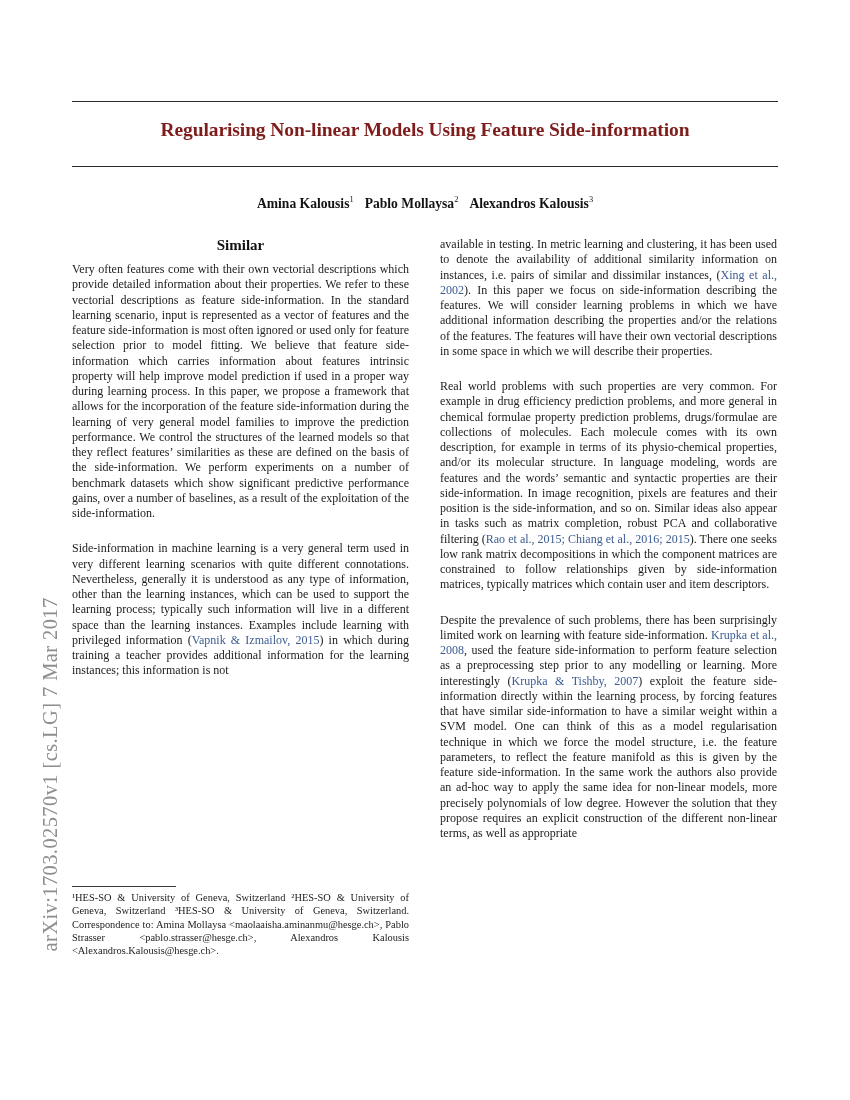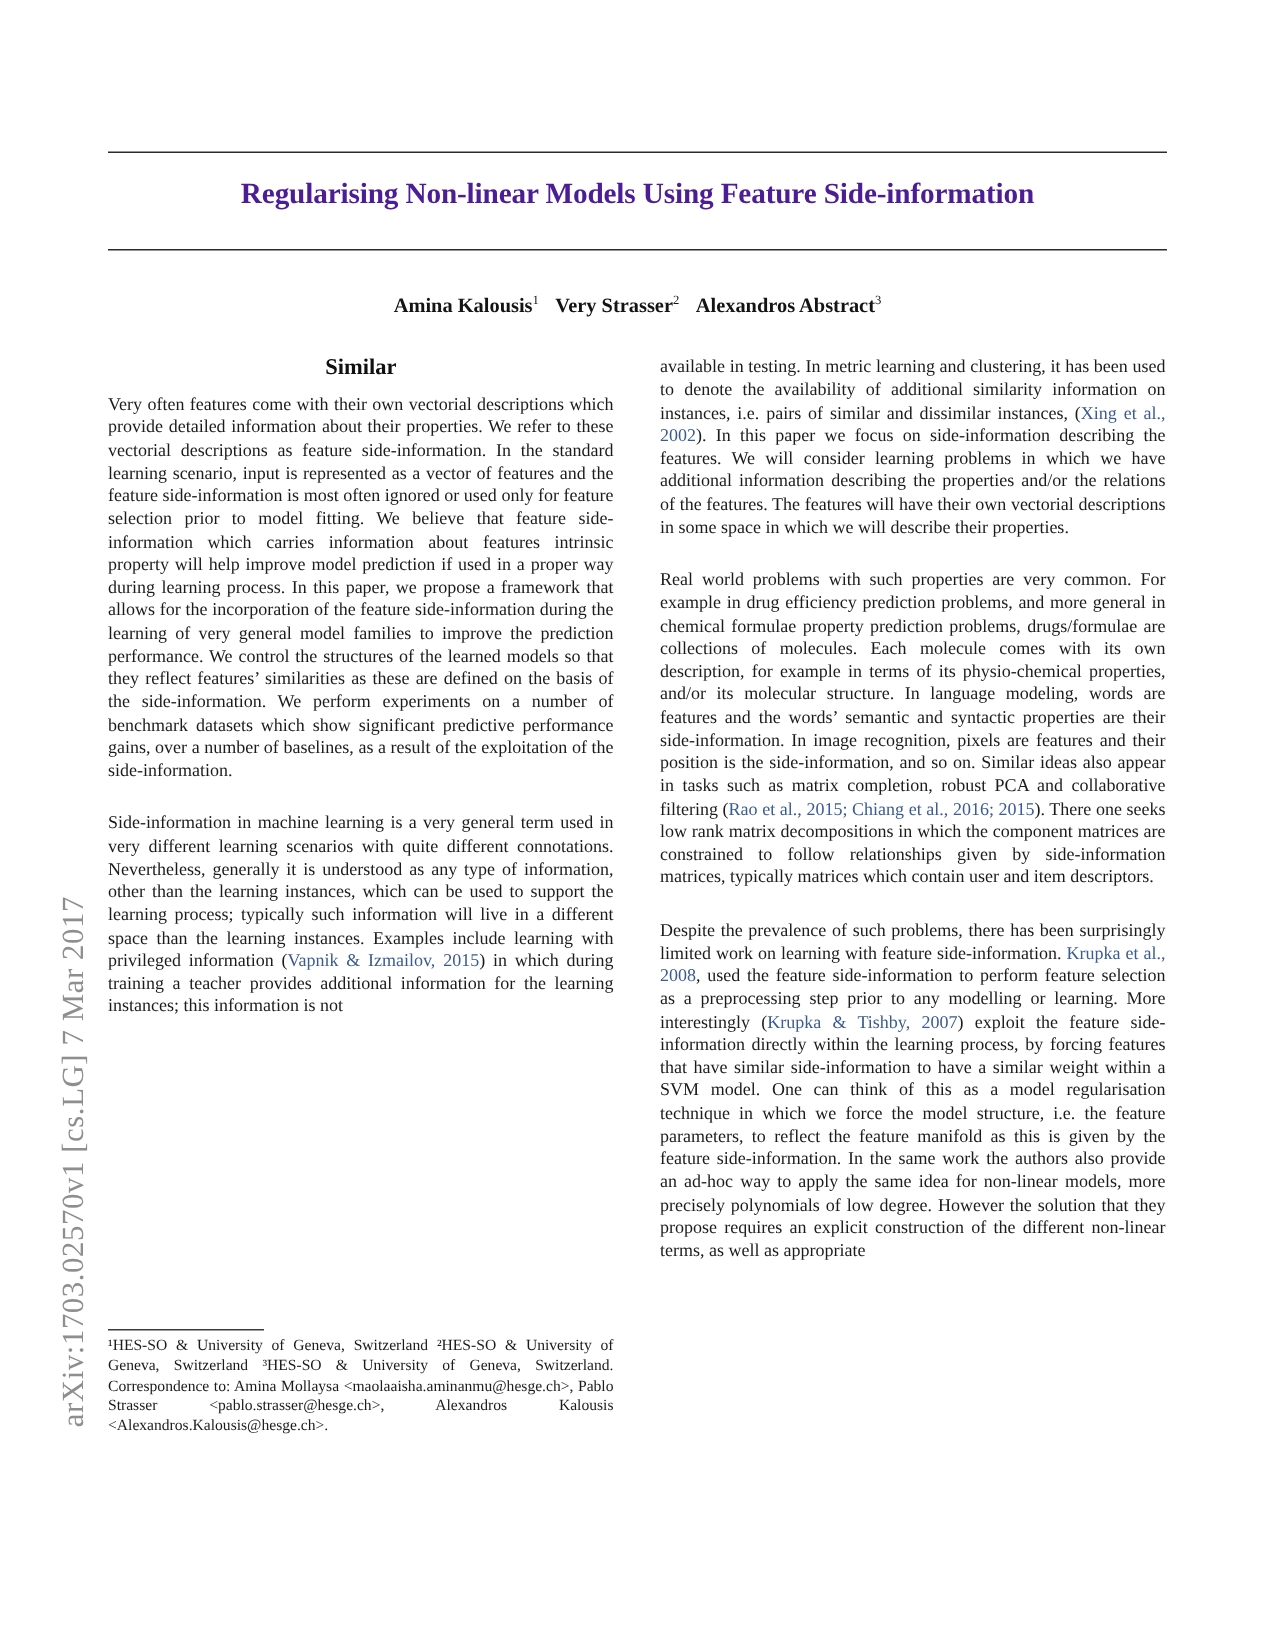--- a/index.html
+++ b/index.html
@@ -58,21 +58,21 @@
   #rule-bottom { position: absolute; top: 166px; }
 
   #paper-title {
     position: absolute;
     top: 119px;
     width: 100%;
     text-align: center;
     font-size: 19.5px;
     font-weight: bold;
     letter-spacing: -0.1px;
-    color: #4c1d95;
+    color: #7f1d1d;
   }
 
   #author-line {
     position: absolute;
     top: 194px;
     width: 100%;
     text-align: center;
     font-size: 13.6px;
     font-weight: bold;
     color: #141414;
@@ -152,21 +152,21 @@
 
 <div id="page">
 
   <hr class="rule" id="rule-top">
 
   <div id="paper-title">Regularising Non-linear Models Using Feature Side-information</div>
 
   <hr class="rule" id="rule-bottom">
 
   <div id="author-line">
-    <span class="author"><span>Amina Kalousis</span><sup>1</sup></span><span class="sep"></span><span class="author"><span>Very Strasser</span><sup>2</sup></span><span class="sep"></span><span class="author"><span>Alexandros Abstract</span><sup>3</sup></span>
+    <span class="author"><span>Amina Kalousis</span><sup>1</sup></span><span class="sep"></span><span class="author"><span>Pablo Mollaysa</span><sup>2</sup></span><span class="sep"></span><span class="author"><span>Alexandros Kalousis</span><sup>3</sup></span>
   </div>
 
   <div id="columns">
 
     <div class="column">
 
       <div class="section-head" id="abstract-head">Similar</div>
 
       <p class="body-text">Very often features come with their own vectorial descriptions which provide detailed information about their properties. We refer to these vectorial descriptions as feature side-information. In the standard learning scenario, input is represented as a vector of features and the feature side-information is most often ignored or used only for feature selection prior to model fitting. We believe that feature side-information which carries information about features intrinsic property will help improve model prediction if used in a proper way during learning process. In this paper, we propose a framework that allows for the incorporation of the feature side-information during the learning of very general model families to improve the prediction performance. We control the structures of the learned models so that they reflect features’ similarities as these are defined on the basis of the side-information. We perform experiments on a number of benchmark datasets which show significant predictive performance gains, over a number of baselines, as a result of the exploitation of the side-information.</p>
 

